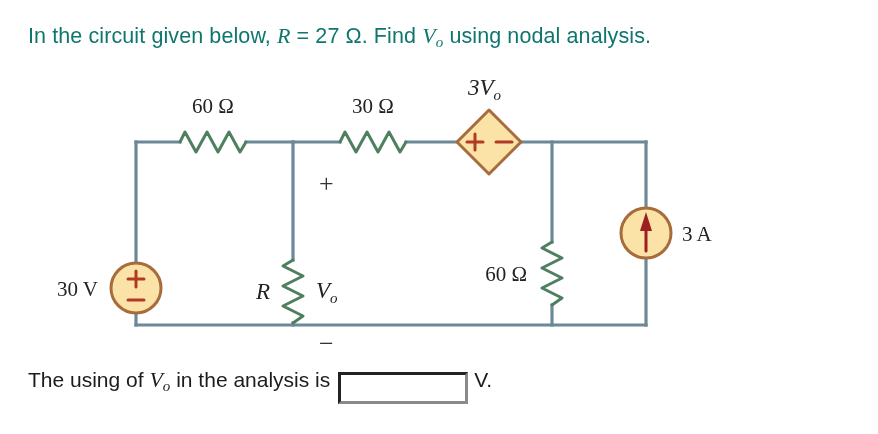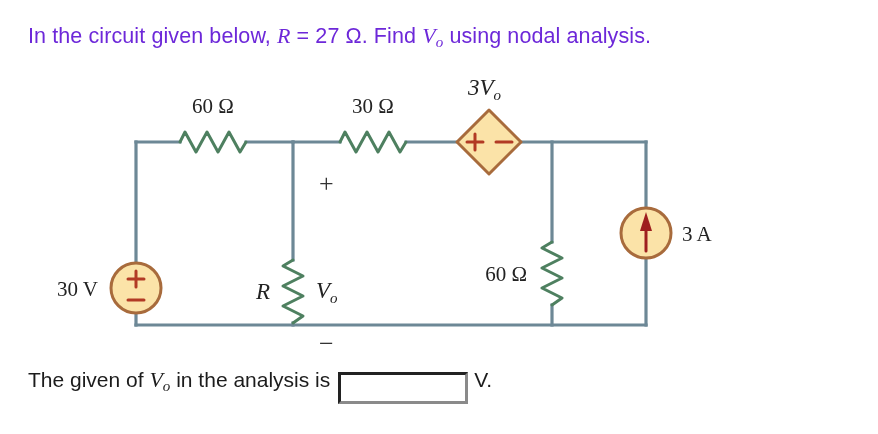--- a/index.html
+++ b/index.html
@@ -15,21 +15,21 @@
     font-family: "Liberation Sans", sans-serif;
     color: #1a1a1a;
   }
   .question-text {
     position: absolute;
     left: 28px;
     top: 22px;
     font-size: 21.5px;
     line-height: 28px;
     white-space: nowrap;
-    color: #6d28d9;
+    color: #0f766e;
     letter-spacing: 0.1px;
   }
   .question-text .var {
     font-family: "Liberation Serif", serif;
     font-style: italic;
     font-size: 22px;
   }
   .question-text .sub {
     font-family: "Liberation Serif", serif;
     font-style: italic;
@@ -199,14 +199,14 @@
     <g>
       <line x1="646" y1="196" x2="646" y2="165" stroke="#9e1f1f" stroke-width="3" stroke-linecap="round"></line>
       <polygon points="646,157 640,176 652,176" fill="#9e1f1f"></polygon>
     </g>
     <text class="lbl" x="682" y="186" text-anchor="start">3 A</text>
   </g>
 
 </svg>
 
 <div class="answer-line">
-  <span>The given of  </span><span class="var">V</span><span class="sub">o</span><span> in the analysis is</span><input class="answer-box" type="text" placeholder="" style=""><span>V.</span>
+  <span>The using of  </span><span class="var">V</span><span class="sub">o</span><span> in the analysis is</span><input class="answer-box" type="text" placeholder="" style=""><span>V.</span>
 </div>
 
 </body></html>

